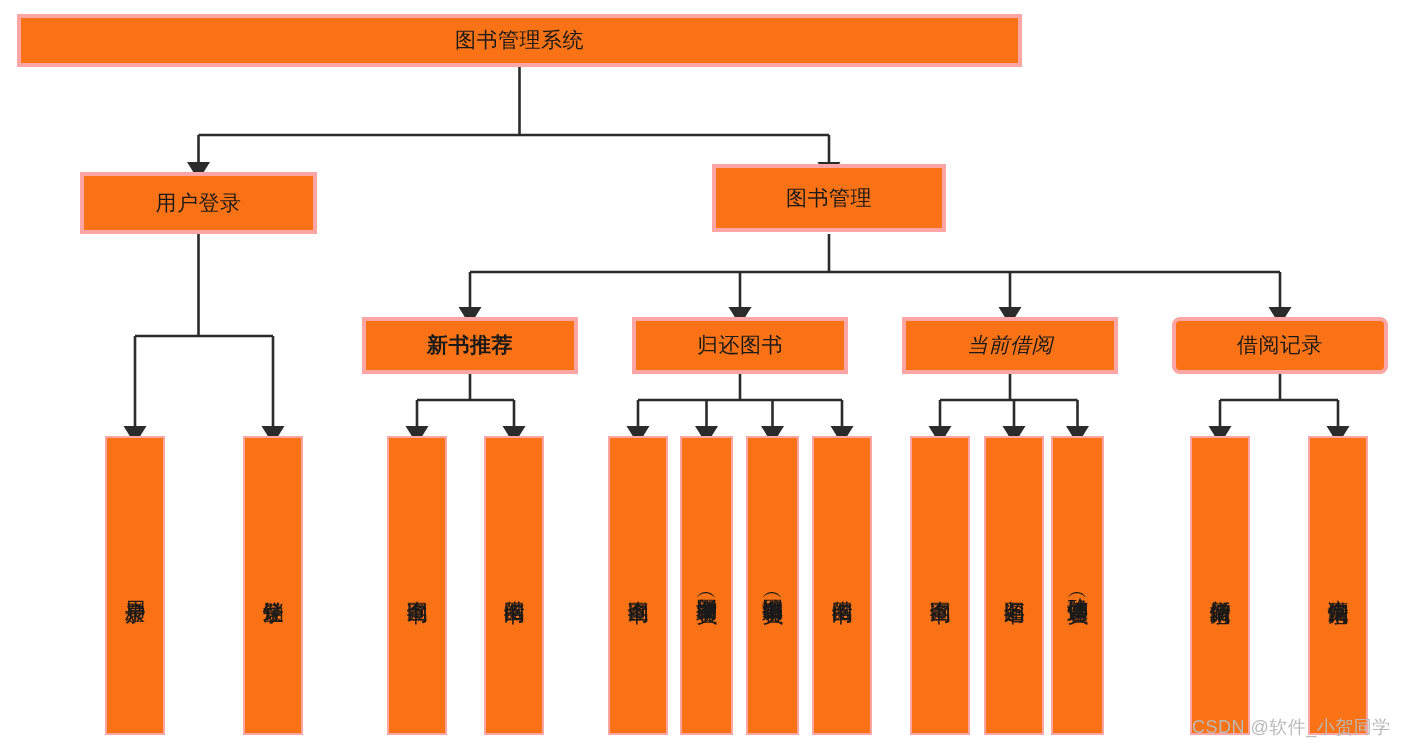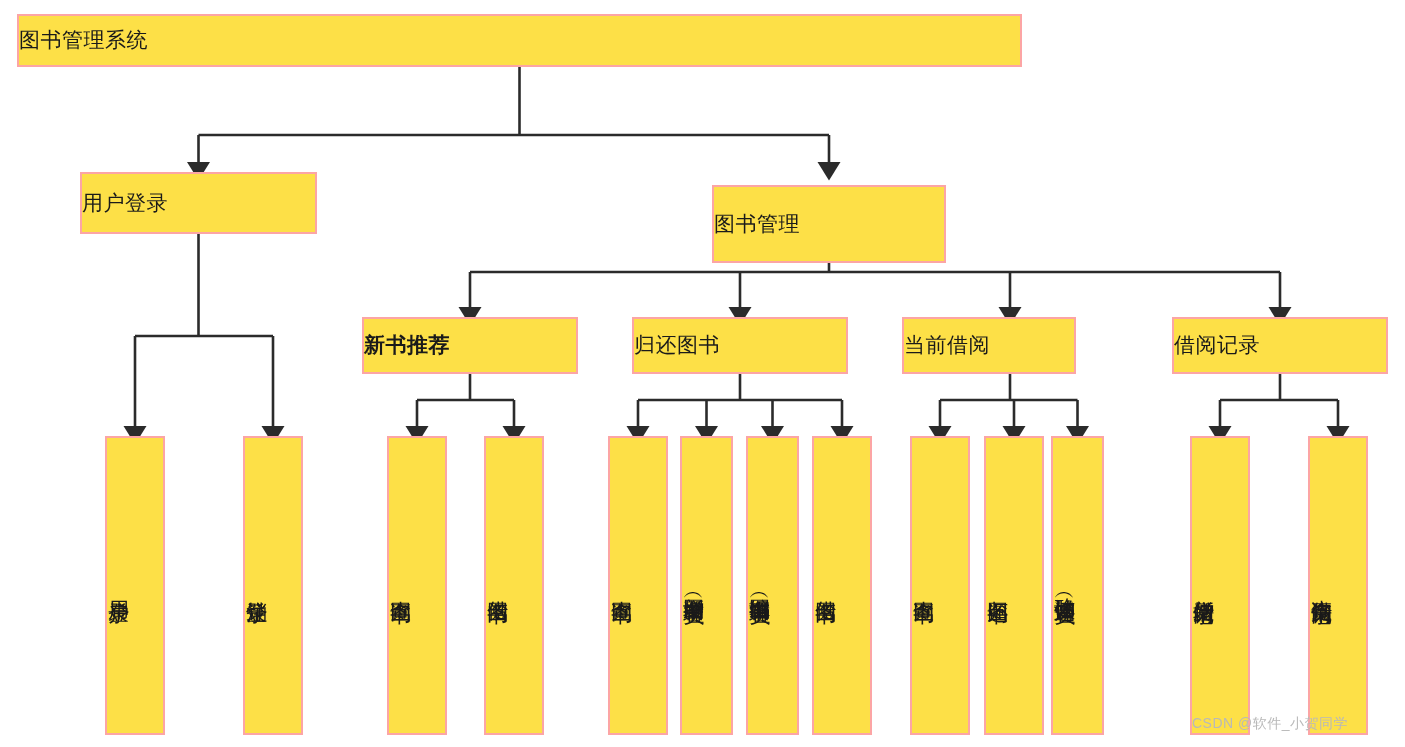--- a/index.html
+++ b/index.html
@@ -26,24 +26,25 @@
     position: absolute;
     left: 0;
     top: 0;
     width: 1405px;
     height: 747px;
     pointer-events: none;
   }
   .node {
     position: absolute;
     box-sizing: border-box;
-    border: 2px solid #fca5a5;
-    background: #fde047;
+    border: 4px solid #fca5a5;
+    background: #f97316;
     display: flex;
     align-items: center;
+    justify-content: center;
     text-align: center;
   }
   .node .label {
     display: block;
     line-height: 1.18;
     letter-spacing: 0.5px;
     color: #1a1a1a;
   }
   .node-root .label { font-size: 21px; }
   .node-l1 .label { font-size: 21px; }
@@ -54,21 +55,21 @@
   .node-leaf .label {
     writing-mode: vertical-rl;
     text-orientation: upright;
     font-size: 21px;
     line-height: 1.08;
     letter-spacing: 1px;
     white-space: nowrap;
   }
   .watermark {
     position: absolute;
-    font-size: 14px;
+    font-size: 18px;
     color: #b9b9b9;
     white-space: nowrap;
     letter-spacing: 0.5px;
   }
 </style>
 </head>
 <body>
 
 <div id="diagram-root">
   <svg id="edge-layer" viewBox="0 0 1405 747" width="1405" height="747" xmlns="http://www.w3.org/2000/svg">
@@ -114,33 +115,33 @@
       </g>
   </svg>
 
   <div id="nodes-layer">
       <div class="node node-root" style="left: 17px; top: 14px; width: 1005px; height: 53px;">
         <span class="label">图书管理系统</span>
       </div>
       <div class="node node-l1" style="left: 80px; top: 172px; width: 237px; height: 62px;">
         <span class="label">用户登录</span>
       </div>
-      <div class="node node-l1" style="left: 712px; top: 185px; width: 234px; height: 78px;">
+      <div class="node node-l1" style="left: 712px; top: 164px; width: 234px; height: 68px;">
         <span class="label">图书管理</span>
       </div>
       <div class="node node-l2" style="left: 362px; top: 317px; width: 216px; height: 57px; font-weight: bold;">
         <span class="label">新书推荐</span>
       </div>
       <div class="node node-l2" style="left: 632px; top: 317px; width: 216px; height: 57px;">
         <span class="label">归还图书</span>
       </div>
-      <div class="node node-l2" style="left: 902px; top: 317px; width: 174px; height: 57px;">
+      <div class="node node-l2" style="left: 902px; top: 317px; width: 216px; height: 57px; font-style: italic;">
         <span class="label">当前借阅</span>
       </div>
-      <div class="node node-l2" style="left: 1172px; top: 317px; width: 216px; height: 57px;">
+      <div class="node node-l2" style="left: 1172px; top: 317px; width: 216px; height: 57px; border-radius: 8px;">
         <span class="label">借阅记录</span>
       </div>
       <div class="node node-leaf" style="left: 105px; top: 436px; width: 60px; height: 299px;">
         <span class="label">用户登录</span>
       </div>
       <div class="node node-leaf" style="left: 243px; top: 436px; width: 60px; height: 299px;">
         <span class="label">注销登录</span>
       </div>
       <div class="node node-leaf" style="left: 387px; top: 436px; width: 60px; height: 299px;">
         <span class="label">查询图书</span>

